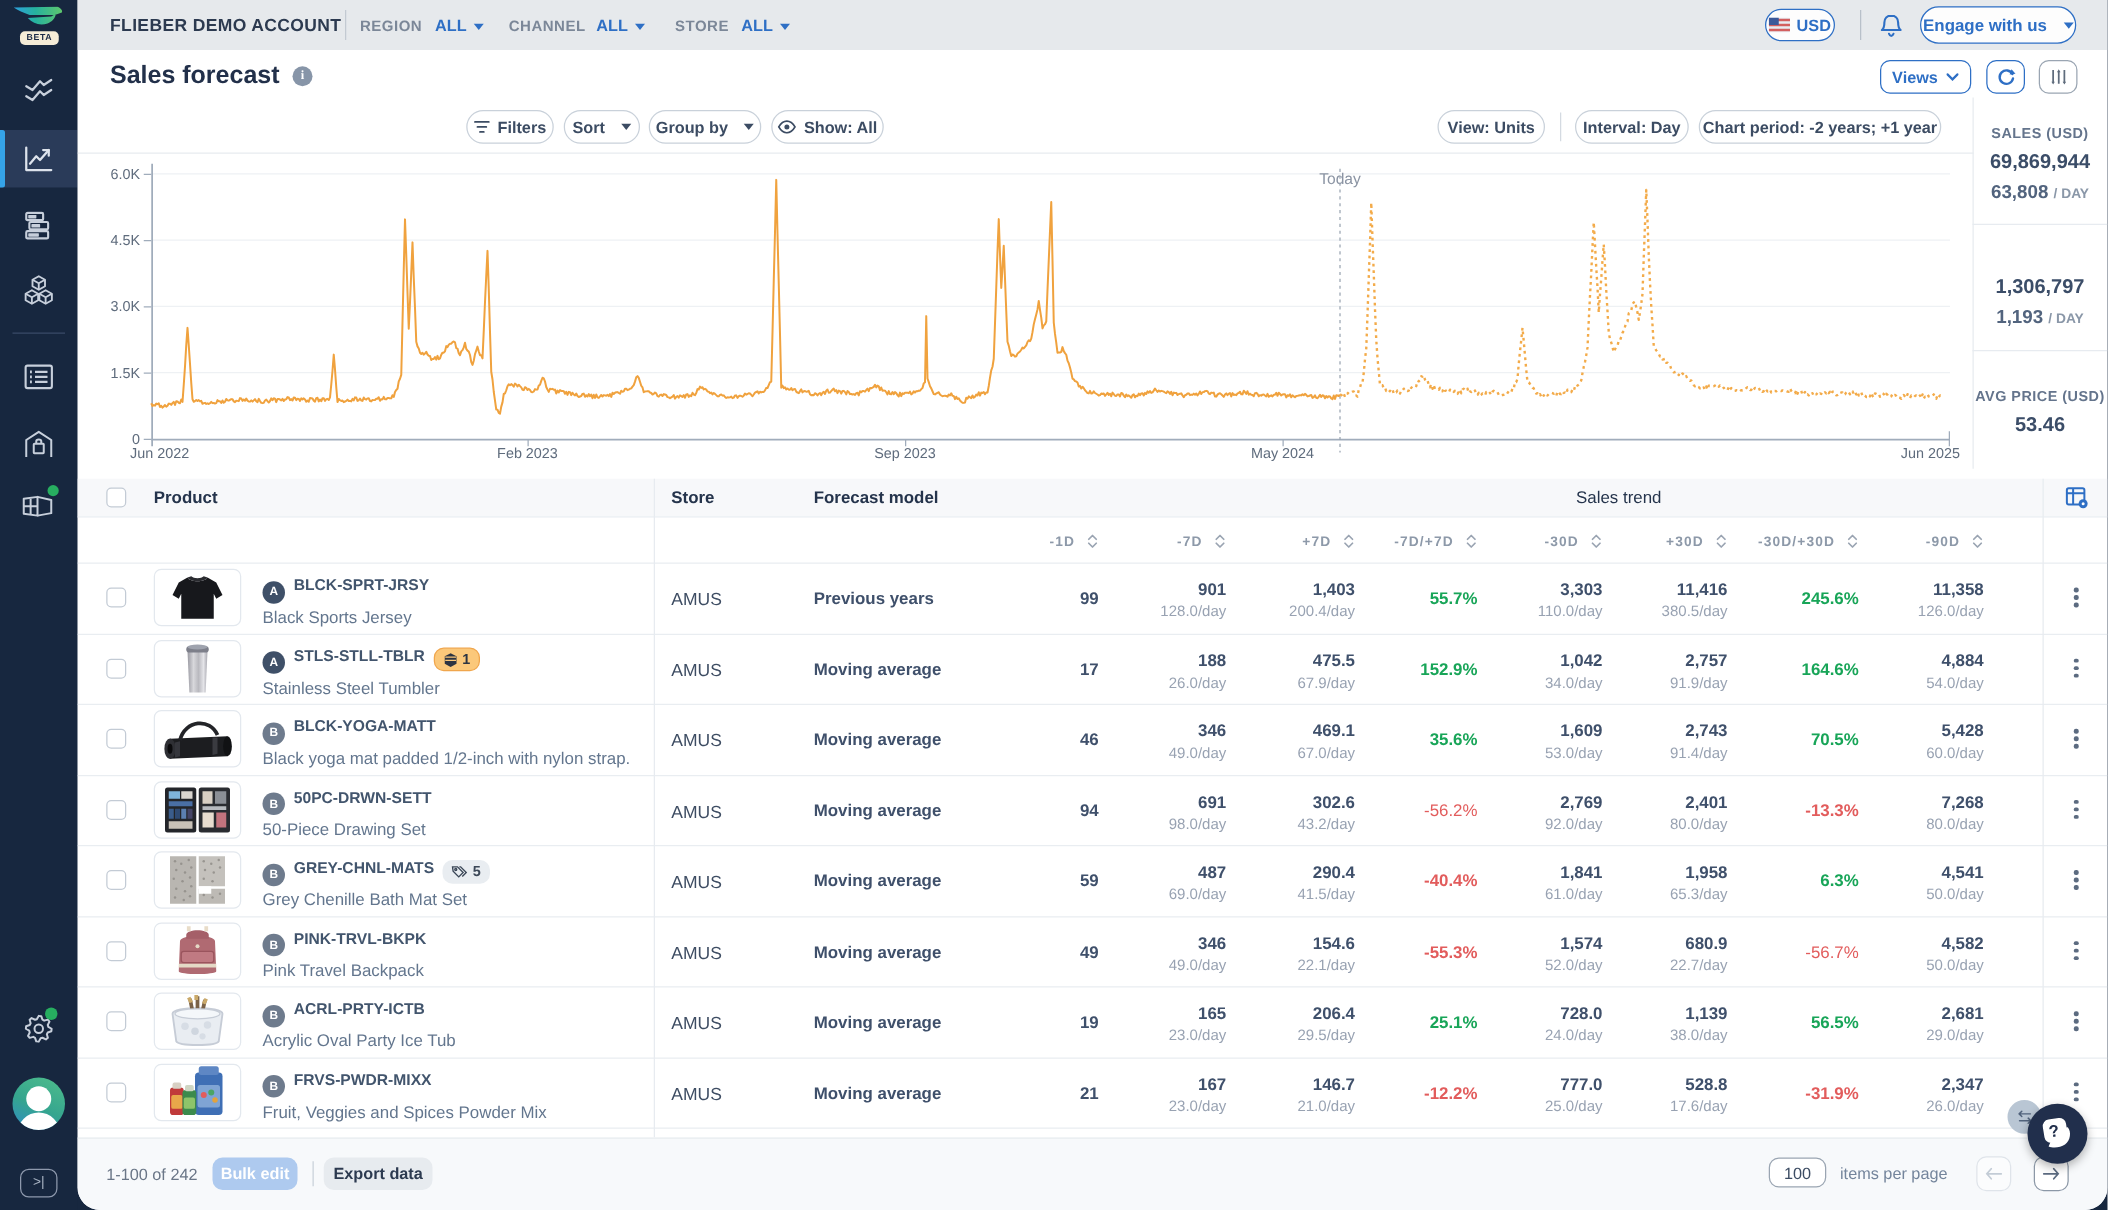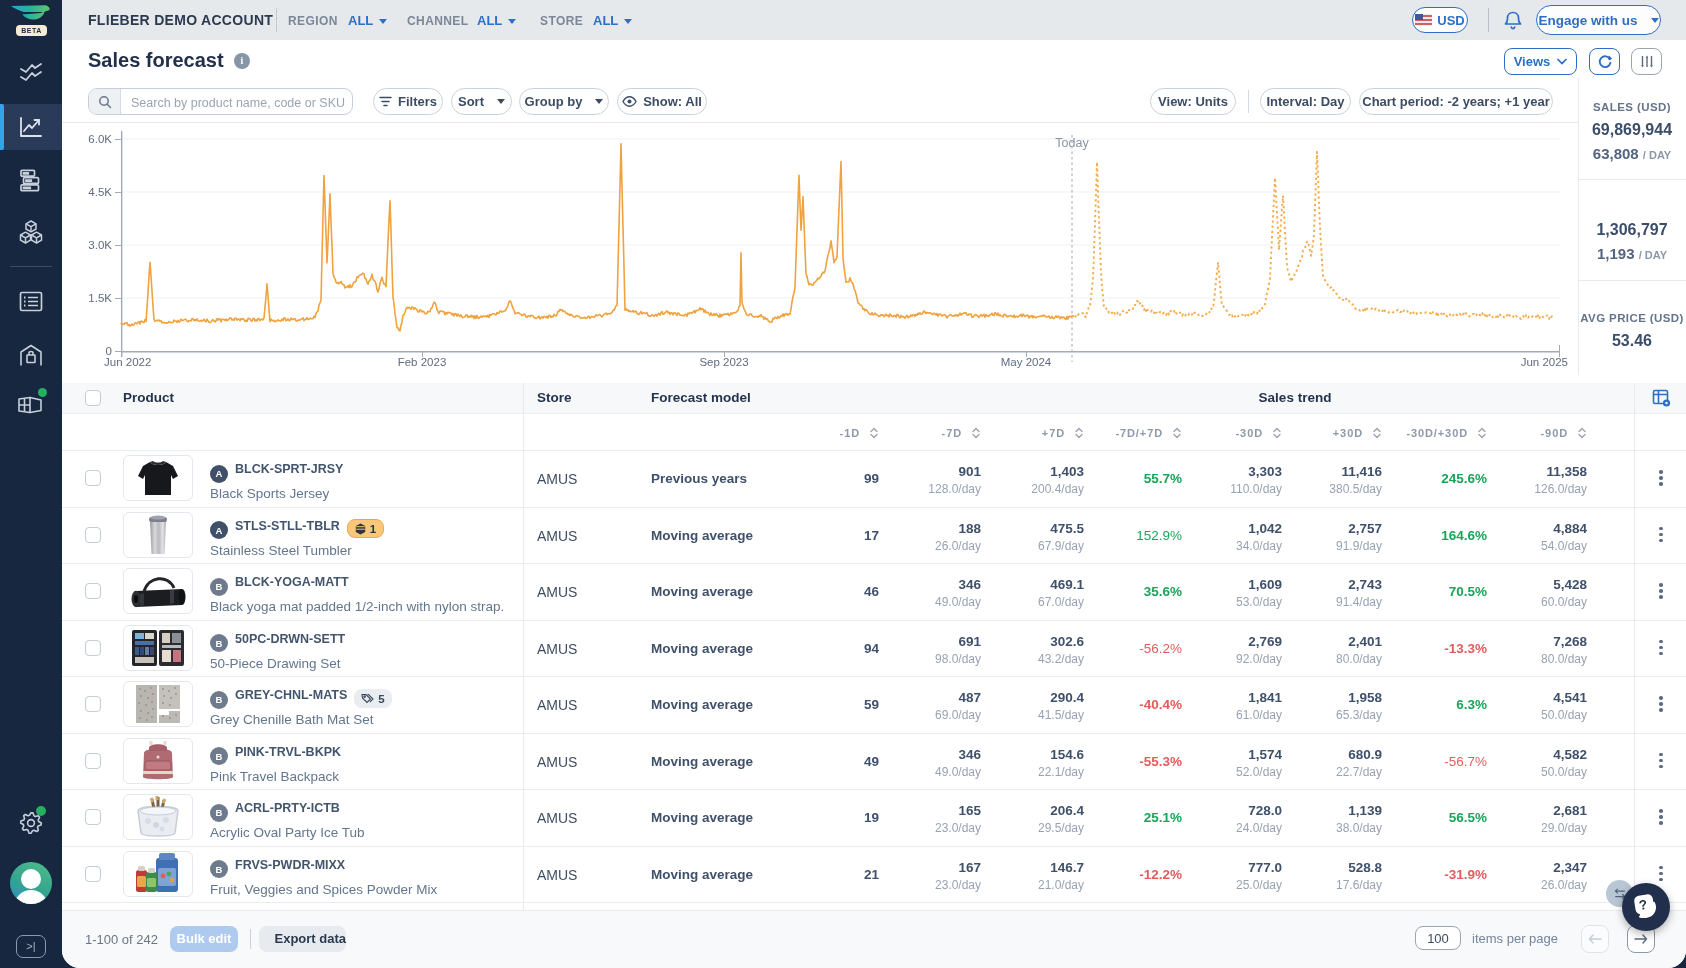--- a/index.html
+++ b/index.html
@@ -169,28 +169,20 @@
 <div class="btn" style="left:1569px;top:48px;width:31px;height:27px;border-color:#9aa5b2;border-radius:8px">
       <svg width="14" height="15" viewBox="0 0 14 15">
         <g stroke="#5f6c7d" stroke-width="1.4" fill="#5f6c7d">
           <path d="M2.5 2 L2.5 12 M7 3 L7 13 M11.5 2 L11.5 12" fill="none"></path>
           <path d="M2.5 13.6 L1.1 11.3 L3.9 11.3 Z" stroke="none"></path>
           <path d="M7 1.4 L5.6 3.7 L8.4 3.7 Z" stroke="none"></path>
           <path d="M11.5 13.6 L10.1 11.3 L12.9 11.3 Z" stroke="none"></path>
         </g>
       </svg>
     </div>
-<div class="abs" style="left:26px;top:88px;width:265px;height:27px;border:1px solid #c6cedb;border-radius:9px;background:#fff;overflow:hidden">
- <div class="abs" style="left:0;top:0;width:32px;height:27px;background:#eef1f4;border-right:1px solid #d5dbe2"></div>
- <svg class="abs" style="left:9px;top:6px" width="14" height="14" viewBox="0 0 14 14">
-        <circle cx="6" cy="6" r="4.2" fill="none" stroke="#6a7788" stroke-width="1.5"></circle>
-        <path d="M9.2 9.2 L12.5 12.5" stroke="#6a7788" stroke-width="1.5" stroke-linecap="round"></path>
-      </svg>
- <div class="abs" style="left:42px;top:7px;font-size:12.5px;color:#9aa5b3">Search by product name, code or SKU</div>
-</div>
 <div class="btn" style="left:311px;top:88px;width:70px;height:27px;gap:6px"><svg width="13" height="11" viewBox="0 0 13 11">
         <path d="M1 1.5 L12 1.5 M3 5.5 L10 5.5 M5 9.5 L8 9.5" stroke="#3c4c63" stroke-width="1.5" stroke-linecap="round"></path>
       </svg>Filters</div>
 <div class="btn" style="left:389px;top:88px;width:61px;height:27px;gap:7px">Sort<span class="caret" style="border-top-color:#3c4c63"></span></div>
 <div class="btn" style="left:457px;top:88px;width:90px;height:27px;gap:7px">Group by<span class="caret" style="border-top-color:#3c4c63"></span></div>
 <div class="btn" style="left:555px;top:88px;width:90px;height:27px;gap:6px"><svg width="15" height="11" viewBox="0 0 15 11">
         <path d="M1 5.5 C3 2 5.5 0.8 7.5 0.8 C9.5 0.8 12 2 14 5.5 C12 9 9.5 10.2 7.5 10.2 C5.5 10.2 3 9 1 5.5 Z" fill="none" stroke="#3c4c63" stroke-width="1.4"></path>
         <circle cx="7.5" cy="5.5" r="2" fill="#3c4c63"></circle>
       </svg>Show: All</div>
 <div class="btn" style="left:1088px;top:88px;width:86px;height:27px">View: Units</div>
@@ -246,21 +238,21 @@
 <div class="abs statlab" style="left:1584px;top:201px;width:130px">UNITS</div>
 <div class="abs statval" style="left:1516px;top:221px;width:108px">1,306,797</div>
 <div class="abs statsub" style="left:1516px;top:245px;width:108px">1,193 <small>/ DAY</small></div>
 <div class="abs statlab" style="left:1516px;top:312px;width:108px">AVG PRICE (USD)</div>
 <div class="abs statval" style="left:1516px;top:332px;width:108px">53.46</div>
 <div class="abs" style="left:0;top:383px;width:1624px;height:31px;background:#f7f8fa;border-bottom:1px solid #eceff3"></div>
 <div class="chk" style="left:23px;top:390px;background:#fff"></div>
 <div class="abs" style="left:61px;top:390px;font-size:13.5px;font-weight:bold;color:#25344c">Product</div>
 <div class="abs" style="left:475px;top:390px;font-size:13.5px;font-weight:bold;color:#25344c">Store</div>
 <div class="abs" style="left:589px;top:390px;font-size:13.5px;font-weight:bold;color:#25344c">Forecast model</div>
-<div class="abs" style="left:1093px;top:390px;width:280px;text-align:center;font-size:13.5px;font-weight:bold;color:#25344c">Sales trend</div>
+<div class="abs" style="left:1093px;top:390px;width:280px;text-align:center;font-size:13.5px;font-weight:normal;color:#25344c">Sales trend</div>
 <svg class="abs" style="left:1590px;top:389px" width="19" height="19" viewBox="0 0 19 19">
       <g fill="none" stroke="#2e6fc5" stroke-width="1.6">
         <rect x="1.5" y="1.5" width="14" height="13" rx="1.5"></rect>
         <path d="M1.5 5.5 L15.5 5.5 M6.5 1.5 L6.5 14.5"></path>
       </g>
       <circle cx="14.5" cy="14" r="3.6" fill="#2e6fc5" stroke="none"></circle>
       <circle cx="14.5" cy="14" r="1.2" fill="#fff" stroke="none"></circle>
     </svg>
 <div class="abs subhdr" style="left:667px;top:427px;width:150px;text-align:right">-1D<svg width="10" height="12" viewBox="0 0 10 12" style="margin-left:9px;vertical-align:-2px">
         <path d="M2 4.4 L5 1.4 L8 4.4" fill="none" stroke="#9aa4b2" stroke-width="1.4" stroke-linecap="round" stroke-linejoin="round"></path>
@@ -346,21 +338,21 @@
           <path d="M1.2 3.7 L9.8 3.7 M1.2 6.2 L9.8 6.2" stroke="#fbc87a" stroke-width="1"></path>
         </svg>1</span></div>
     <div class="abs pname" style="left:148px;top:537.75px;white-space:nowrap">Stainless Steel Tumbler</div>
     <div class="abs" style="left:475px;top:527.75px;font-size:14px;color:#3e4d63">AMUS</div>
     <div class="abs" style="left:589px;top:527.75px;font-size:13.5px;font-weight:bold;color:#3f506b">Moving average</div>
     <div class="abs cell-main" style="left:697px;top:527.75px;width:120px">17</div>
     <div class="abs cell-main" style="left:799px;top:520.75px;width:120px">188</div>
     <div class="abs cell-sub" style="left:799px;top:535.75px;width:120px">26.0/day</div>
     <div class="abs cell-main" style="left:902px;top:520.75px;width:120px">475.5</div>
     <div class="abs cell-sub" style="left:902px;top:535.75px;width:120px">67.9/day</div>
-    <div class="abs" style="left:1000px;top:527.75px;width:120px;text-align:right;font-size:13.5px;font-weight:normal;color:#18a558">152.9%</div>
+    <div class="abs" style="left:1000px;top:527.75px;width:120px;text-align:right;font-size:13.5px;font-weight:bold;color:#18a558">152.9%</div>
     <div class="abs cell-main" style="left:1100px;top:520.75px;width:120px">1,042</div>
     <div class="abs cell-sub" style="left:1100px;top:535.75px;width:120px">34.0/day</div>
     <div class="abs cell-main" style="left:1200px;top:520.75px;width:120px">2,757</div>
     <div class="abs cell-sub" style="left:1200px;top:535.75px;width:120px">91.9/day</div>
     <div class="abs" style="left:1305px;top:527.75px;width:120px;text-align:right;font-size:13.5px;font-weight:bold;color:#18a558">164.6%</div>
     <div class="abs cell-main" style="left:1405px;top:520.75px;width:120px">4,884</div>
     <div class="abs cell-sub" style="left:1405px;top:535.75px;width:120px">54.0/day</div>
     <div class="dots" style="left:1597px;top:526.75px"></div>
     <div class="dots" style="left:1597px;top:532.75px"></div>
     <div class="dots" style="left:1597px;top:538.75px"></div>
@@ -605,21 +597,21 @@
     <div class="abs cell-sub" style="left:1405px;top:874.75px;width:120px">26.0/day</div>
     <div class="dots" style="left:1597px;top:865.75px"></div>
     <div class="dots" style="left:1597px;top:871.75px"></div>
     <div class="dots" style="left:1597px;top:877.75px"></div>
     <div class="vline" style="left:461px;top:383px;height:527px"></div>
     <div class="vline" style="left:1572px;top:383px;height:527px"></div>
     <div class="abs" style="left:0;top:910px;width:1624px;height:58px;background:#f7f9fb;border-top:1px solid #e7ebef"></div>
 <div class="abs" style="left:23px;top:932px;font-size:13px;color:#6a7687">1-100 of 242</div>
 <div class="abs" style="left:108px;top:926px;width:68px;height:26px;background:#aecaef;border-radius:8px;color:#fff;font-size:13px;font-weight:bold;text-align:center;line-height:26px">Bulk edit</div>
 <div class="abs" style="left:188px;top:929px;width:1px;height:20px;background:#c9d1da"></div>
-<div class="abs" style="left:197px;top:926px;width:87px;height:26px;background:#e7ebef;border-radius:8px;color:#2c3a50;font-size:13px;font-weight:bold;text-align:right;line-height:26px">Export data</div>
+<div class="abs" style="left:197px;top:926px;width:87px;height:26px;background:#e7ebef;border-radius:8px;color:#2c3a50;font-size:13px;font-weight:bold;text-align:center;line-height:26px">Export data</div>
 <div class="abs" style="left:1353px;top:926px;width:46px;height:24px;border:1px solid #9aa5b2;border-radius:8px;background:#fff;font-size:13px;color:#3c4c63;text-align:center;line-height:24px">100</div>
 <div class="abs" style="left:1410px;top:931px;font-size:13px;color:#74859c">items per page</div>
 <div class="abs" style="left:1519px;top:925px;width:28px;height:28px;border:1px solid #dfe4ea;border-radius:8px;background:#fbfcfd;display:flex;align-items:center;justify-content:center">
       <svg width="14" height="10" viewBox="0 0 14 10">
         <path d="M5 1 L1.5 5 L5 9 M1.5 5 L13 5" stroke="#c3ccd6" stroke-width="1.4" fill="none" stroke-linecap="round"></path>
       </svg>
     </div>
 <div class="abs" style="left:1565px;top:925px;width:28px;height:28px;border:1px solid #8c98a7;border-radius:8px;background:#fff;display:flex;align-items:center;justify-content:center">
       <svg width="14" height="10" viewBox="0 0 14 10">
         <path d="M9 1 L12.5 5 L9 9 M12.5 5 L1 5" stroke="#5c6b80" stroke-width="1.4" fill="none" stroke-linecap="round"></path>

